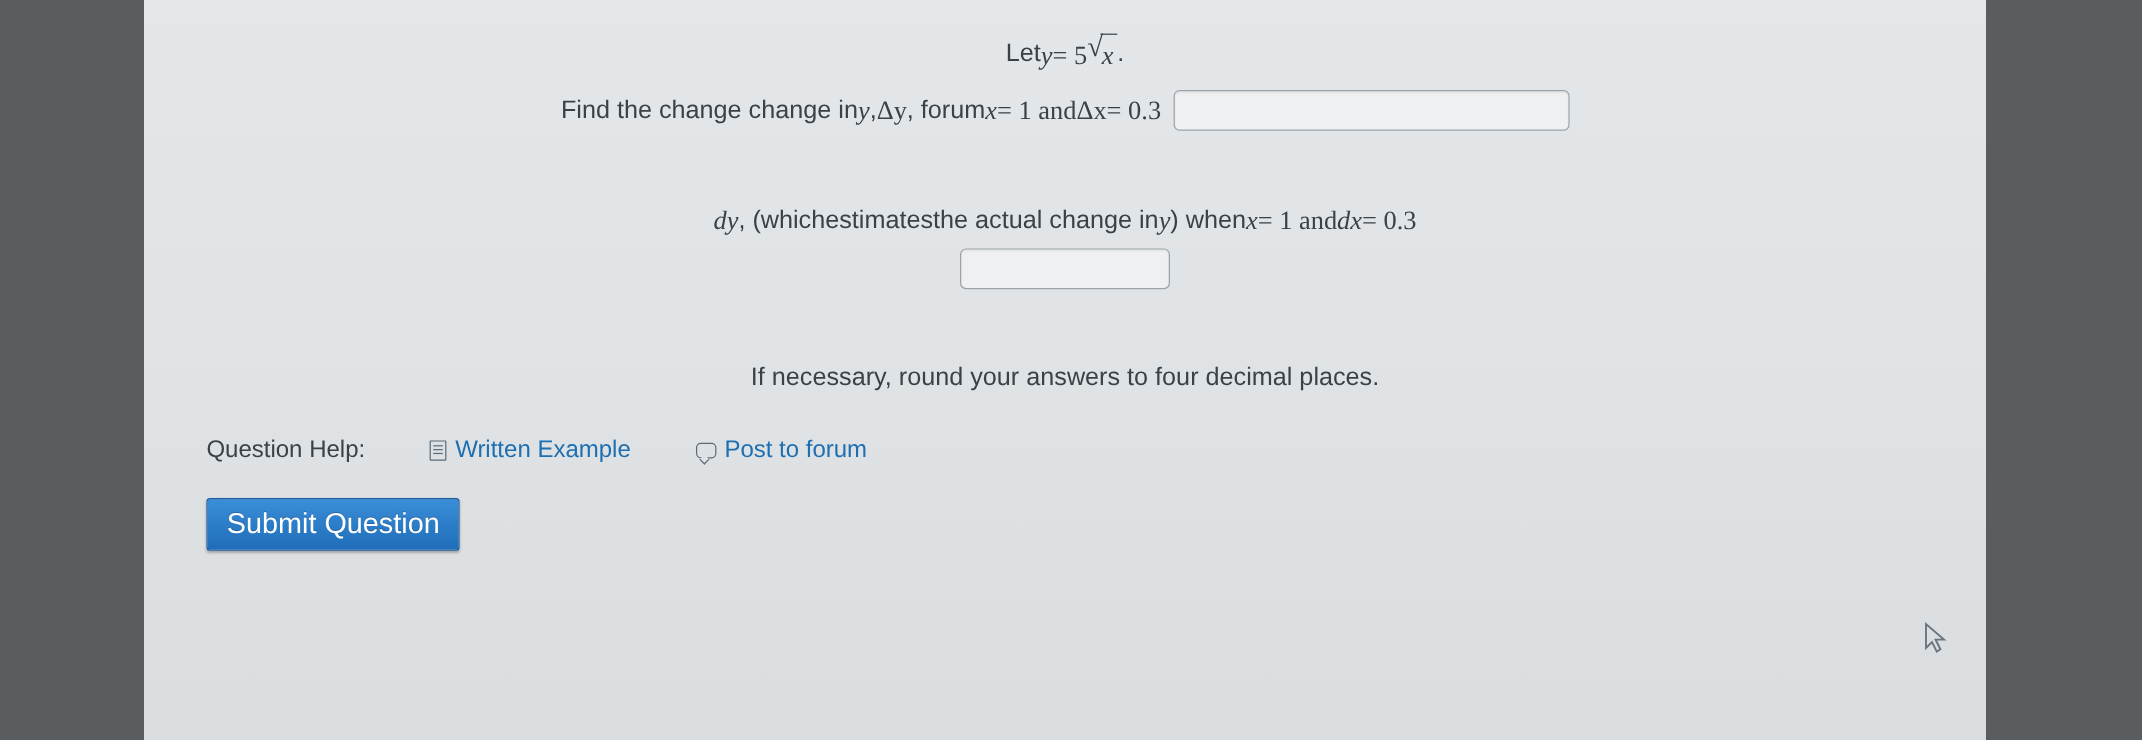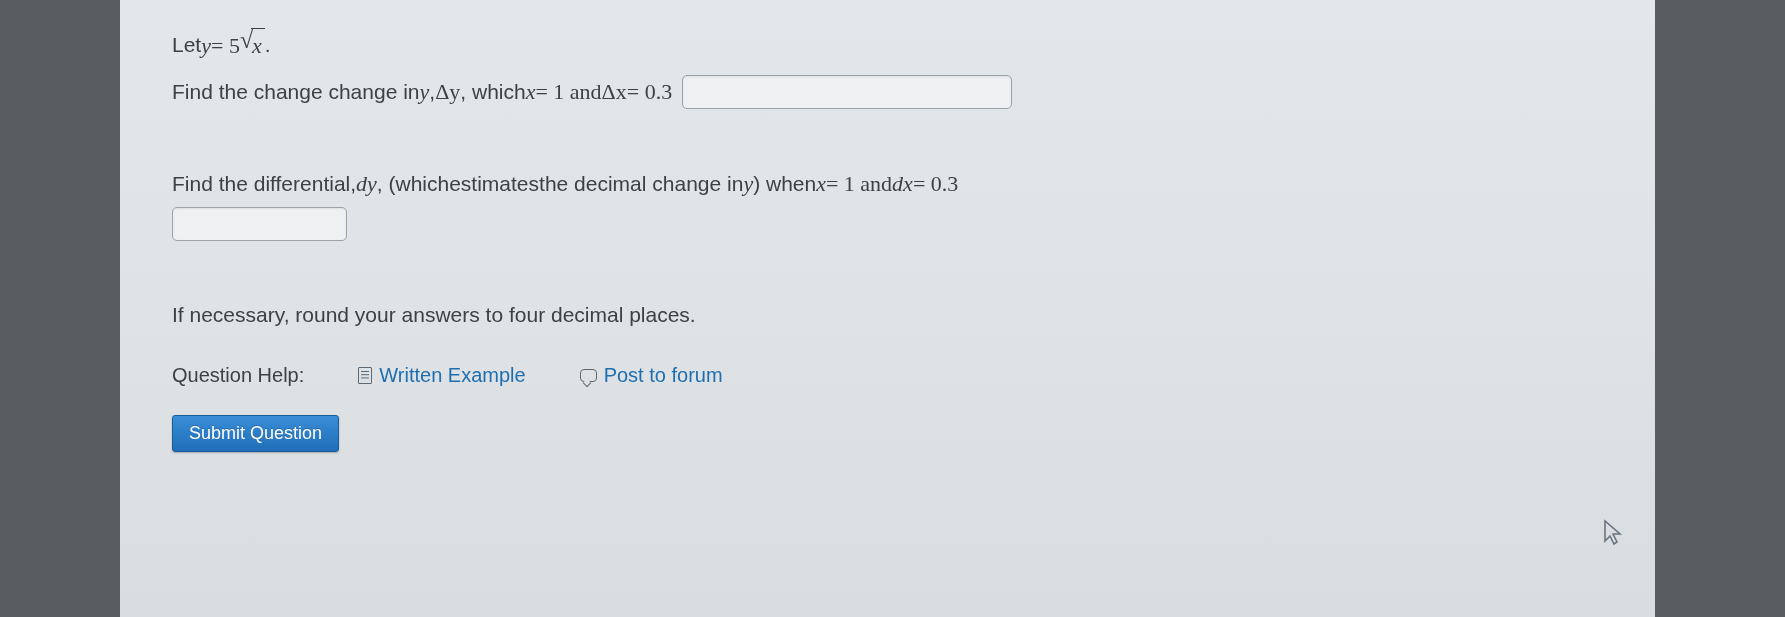--- a/index.html
+++ b/index.html
@@ -20,20 +20,21 @@
     color: #3a4248;
     font-size: 21px;
     line-height: 1.55;
     position: relative;
   }
   .line {
     margin-bottom: 12px;
     display: flex;
     align-items: center;
     flex-wrap: wrap;
+    justify-content: center;
   }
   .line.gap-after {
     margin-bottom: 58px;
   }
   .math-var { font-style: italic; font-family: "Times New Roman", serif; font-size: 22px; }
   .math { font-family: "Times New Roman", serif; font-size: 22px; }
   .sqrt {
     display: inline-flex;
     align-items: flex-start;
     font-family: "Times New Roman", serif;
@@ -105,21 +106,21 @@
     background: #dfe3e5;
     transform: rotate(-45deg);
   }
   .submit-btn {
     margin-top: 24px;
     background: linear-gradient(180deg, #3a8ed8 0%, #1f6db8 100%);
     color: #fff;
     border: 1px solid #1a5c9c;
     border-radius: 3px;
     padding: 7px 16px;
-    font-size: 18px;
+    font-size: 24px;
     cursor: pointer;
     text-shadow: 0 -1px 0 rgba(0,0,0,0.2);
     box-shadow: 0 1px 2px rgba(0,0,0,0.25);
   }
   .cursor {
     position: absolute;
     right: 30px;
     bottom: 60px;
     color: #6b7580;
     font-size: 24px;
@@ -143,35 +144,34 @@
     </span>
     <span>.</span>
   </div>
 
   
   <div class="line gap-after">
     <span>Find the change change in </span>
     <span class="math-var">y</span>
     <span>, </span>
     <span class="math">Δy</span>
-    <span>, which </span>
+    <span>, forum </span>
     <span class="math-var">x</span>
     <span class="math"> = 1 and </span>
     <span class="math">Δx</span>
     <span class="math"> = 0.3</span>
     <input class="answer wide" type="text" value="" style="">
   </div>
 
   
   <div class="line" style="margin-bottom:6px;">
-    <span>Find the differential, </span>
     <span class="math-var">dy</span>
     <span>, (which </span>
     <span class="italic">estimates</span>
-    <span> the decimal change in </span>
+    <span> the actual change in </span>
     <span class="math-var">y</span>
     <span> ) when </span>
     <span class="math-var">x</span>
     <span class="math"> = 1 and </span>
     <span class="math-var">dx</span>
     <span class="math"> = 0.3</span>
   </div>
 
   <div class="line gap-after">
     <input class="answer narrow" type="text" style="margin-left: 0px;" value="">

